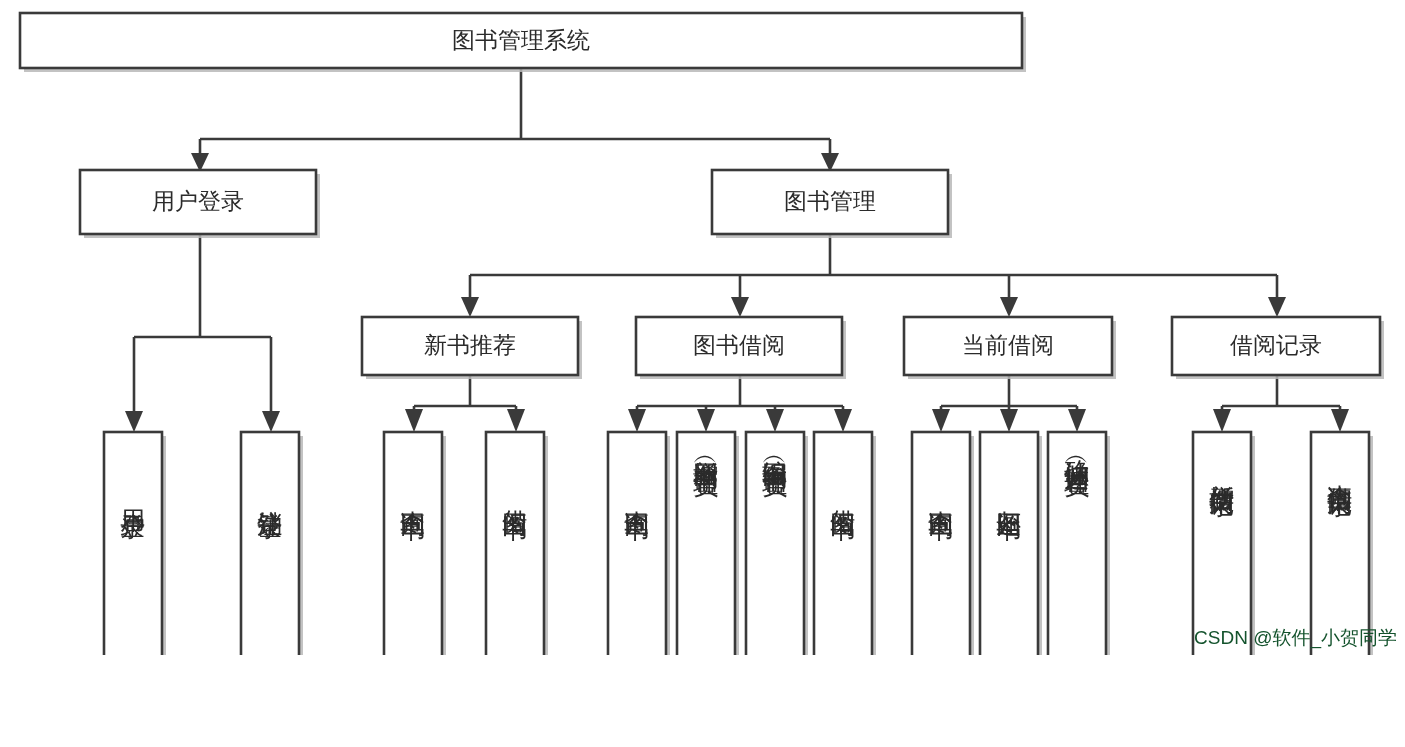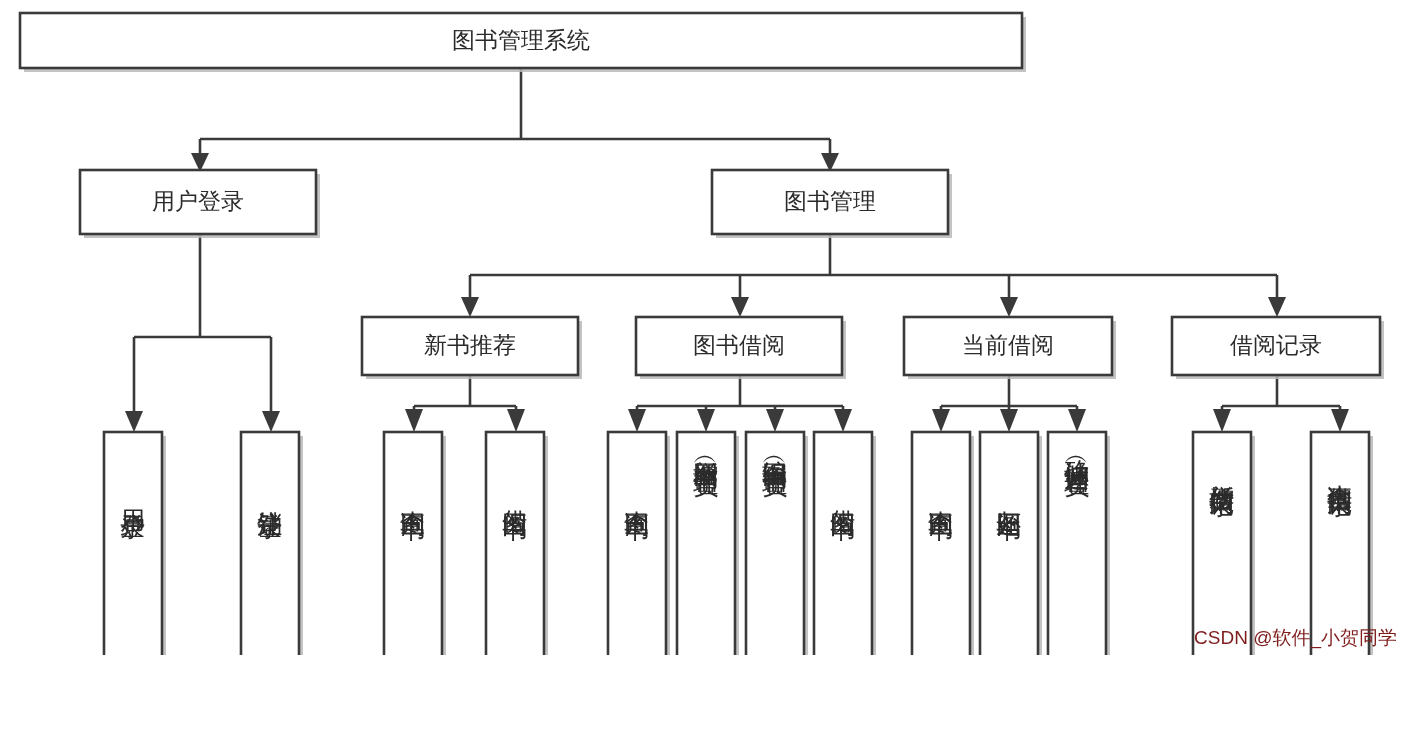--- a/index.html
+++ b/index.html
@@ -75,21 +75,21 @@
     letter-spacing: 2px;
     color: #2b2b2b;
     white-space: nowrap;
   }
   .watermark {
     position: absolute;
     right: 8px;
     bottom: 4px;
     font-family: "Liberation Sans", "DejaVu Sans", sans-serif;
     font-size: 19px;
-    color: #7f1d1d;
+    color: #14532d;
     white-space: nowrap;
     user-select: none;
   }
 </style>
 </head>
 <body>
 
 <div id="diagram-root">
 
   <svg class="diagram-canvas" viewBox="0 0 1405 747">

